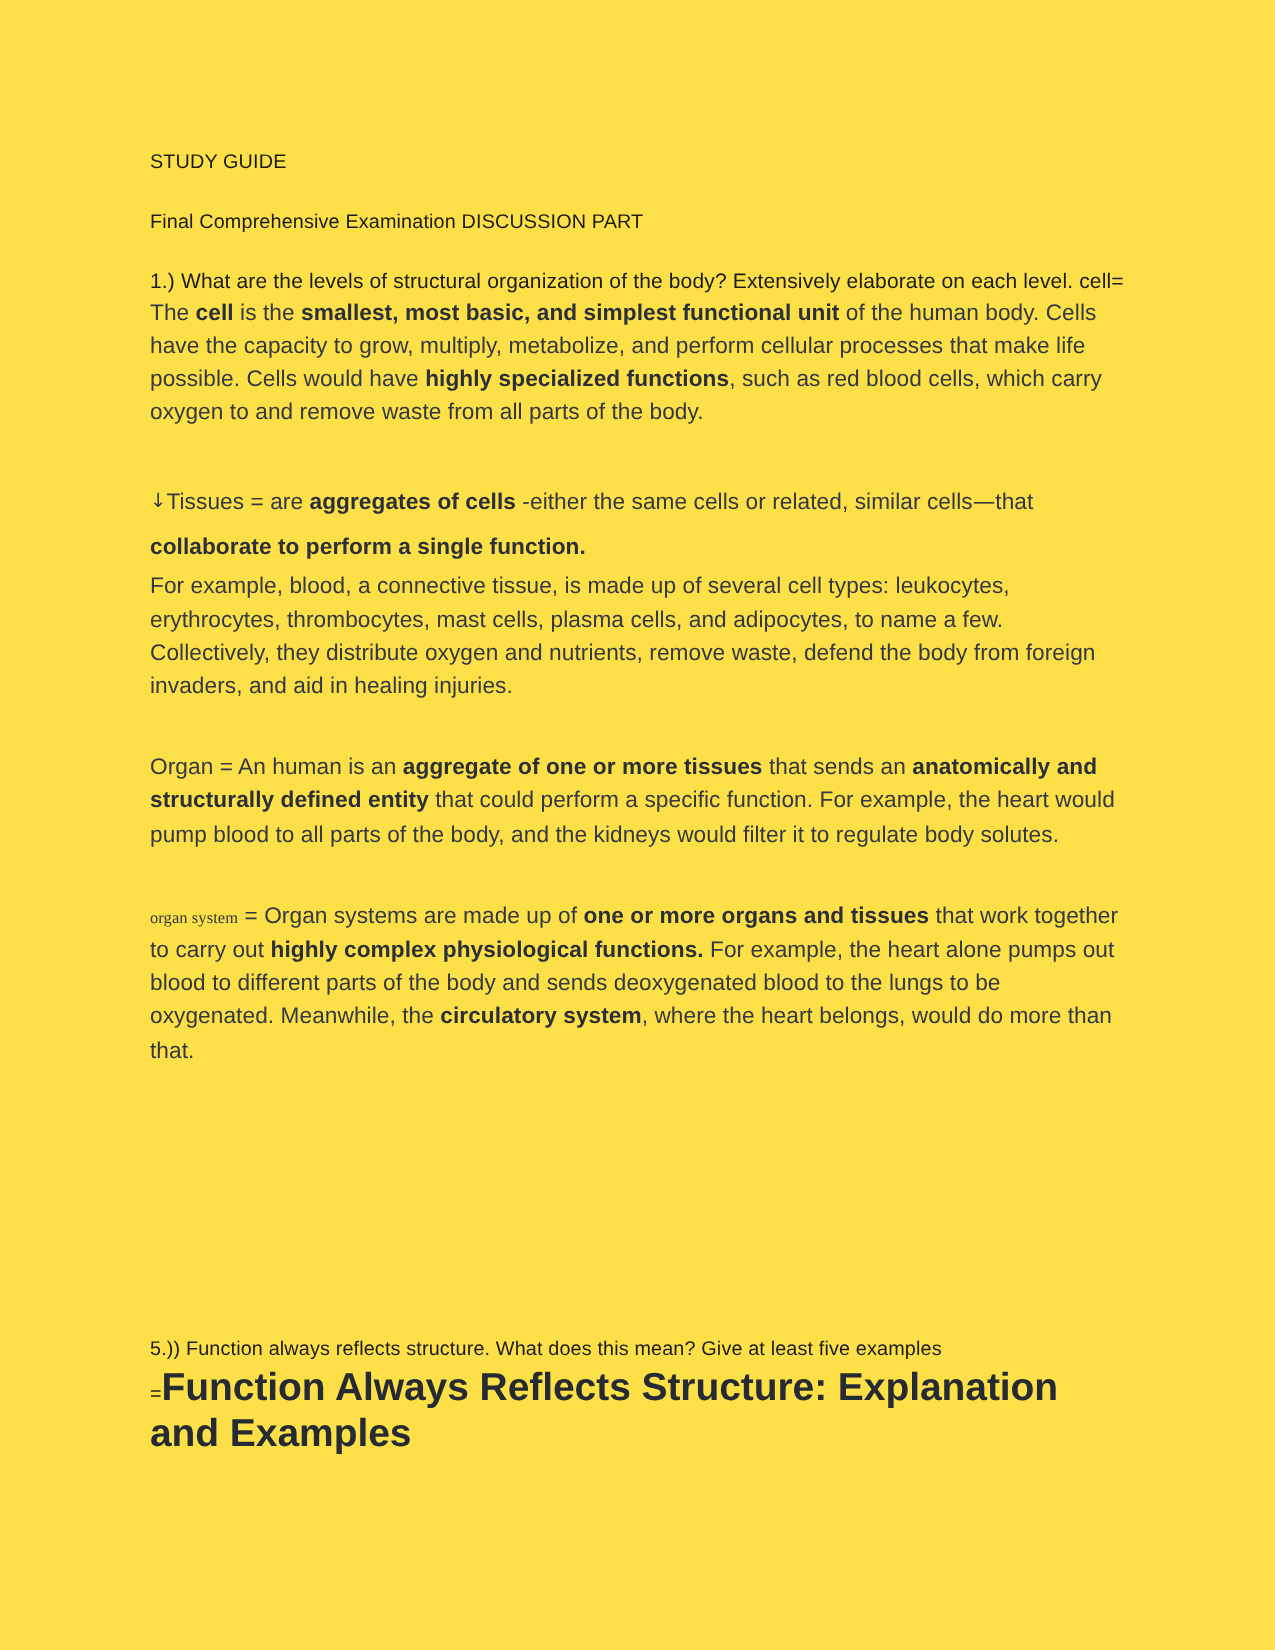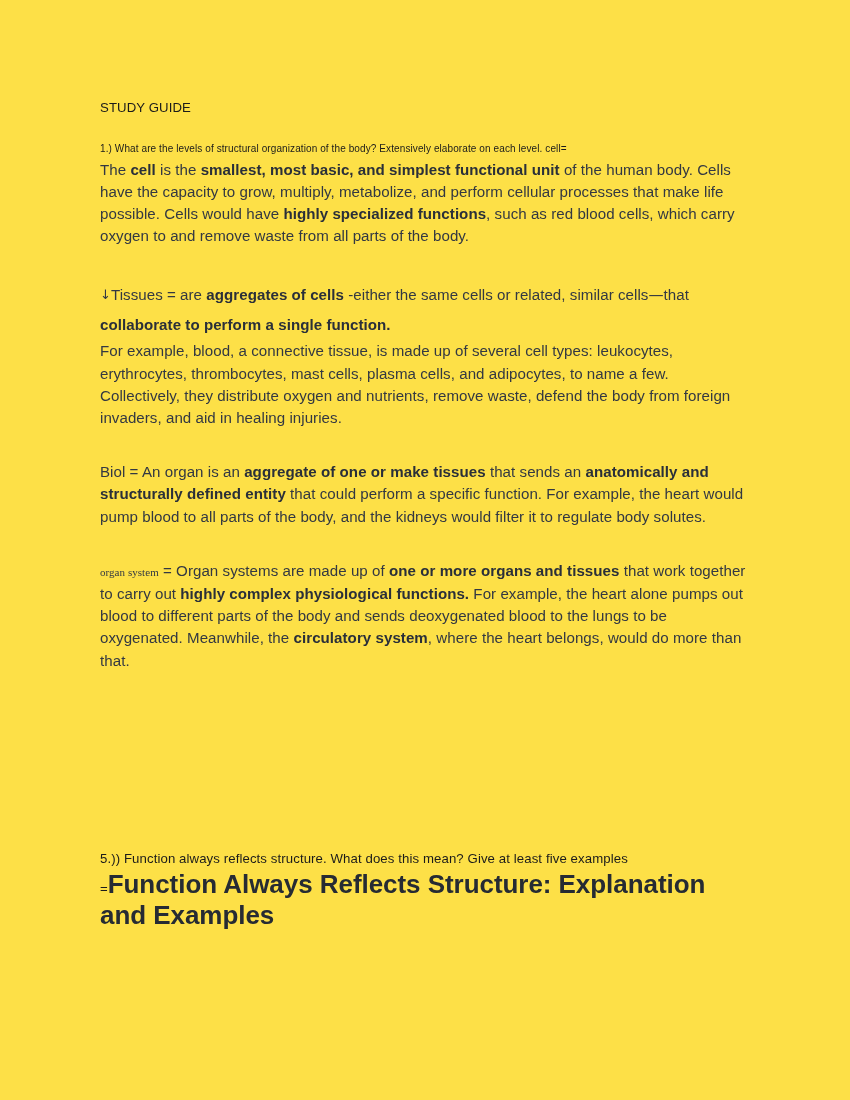--- a/index.html
+++ b/index.html
@@ -39,21 +39,21 @@
     margin: 0 0 25px 0;
     letter-spacing: 0.1px;
     white-space: nowrap;
   }
   .meta-line.last {
     margin-bottom: 24px;
   }
 
   
   .question {
-    font-size: 10px;
+    font-size: 14px;
     line-height: 17.5px;
     color: #1b1b1b;
     margin: 0;
     letter-spacing: 0.1px;
   }
 
   
   .body-par {
     font-size: 15.1px;
     line-height: 22.2px;
@@ -119,33 +119,34 @@
 </style>
 </head>
 <body>
 
 <div class="page">
   <div class="content">
 
     <p class="meta-line">STUDY GUIDE</p>
 
 
+    <p class="meta-line last">Final Comprehensive Examination DISCUSSION PART</p>
 
     <p class="question">1.) What are the levels of structural organization of the body? Extensively elaborate on each level. cell=</p>
 
     <p class="body-par par-cell">
       <span>The </span><b>cell</b><span> is the </span><b>smallest, most basic, and simplest functional unit</b><span> of the human body. Cells have the capacity to grow, multiply, metabolize, and perform cellular processes that make life possible. Cells would have </span><b>highly specialized functions</b><span>, such as red blood cells, which carry oxygen to and remove waste from all parts of the body.</span>
     </p>
 
     <p class="body-par par-tissues">
       <span class="lead-lines"><span class="arrow-glyph">↓</span><span>Tissues =  are </span><b>aggregates of cells</b><span> -either the same cells or related, similar cells</span><span class="dash-glyph">—</span><span>that </span><b>collaborate to perform a single function.</b></span><span> For example, blood, a connective tissue, is made up of several cell types: leukocytes, erythrocytes, thrombocytes, mast cells, plasma cells, and adipocytes, to name a few. Collectively, they distribute oxygen and nutrients, remove waste, defend the body from foreign invaders, and aid in healing injuries.</span>
     </p>
 
     <p class="body-par par-organ">
-      <span>Biol = An organ is an </span><b>aggregate of one or make tissues</b><span> that sends an </span><b>anatomically and structurally defined entity</b><span> that could perform a specific function. For example, the heart would pump blood to all parts of the body, and the kidneys would filter it to regulate body solutes.</span>
+      <span>Organ = An human is an </span><b>aggregate of one or more tissues</b><span> that sends an </span><b>anatomically and structurally defined entity</b><span> that could perform a specific function. For example, the heart would pump blood to all parts of the body, and the kidneys would filter it to regulate body solutes.</span>
     </p>
 
     <p class="body-par par-organ-system">
       <span class="serif-term">organ system</span><span> = Organ systems are made up of </span><b>one or more organs and tissues</b><span> that work together to carry out </span><b>highly complex physiological functions.</b><span> For example, the heart alone pumps out blood to different parts of the body and sends deoxygenated blood to the lungs to be oxygenated. Meanwhile, the </span><b>circulatory system</b><span>, where the heart belongs, would do more than that.</span>
     </p>
 
     <div class="big-gap"></div>
 
     <p class="question2">5.)) Function always reflects structure. What does this mean? Give at least five examples</p>
 

